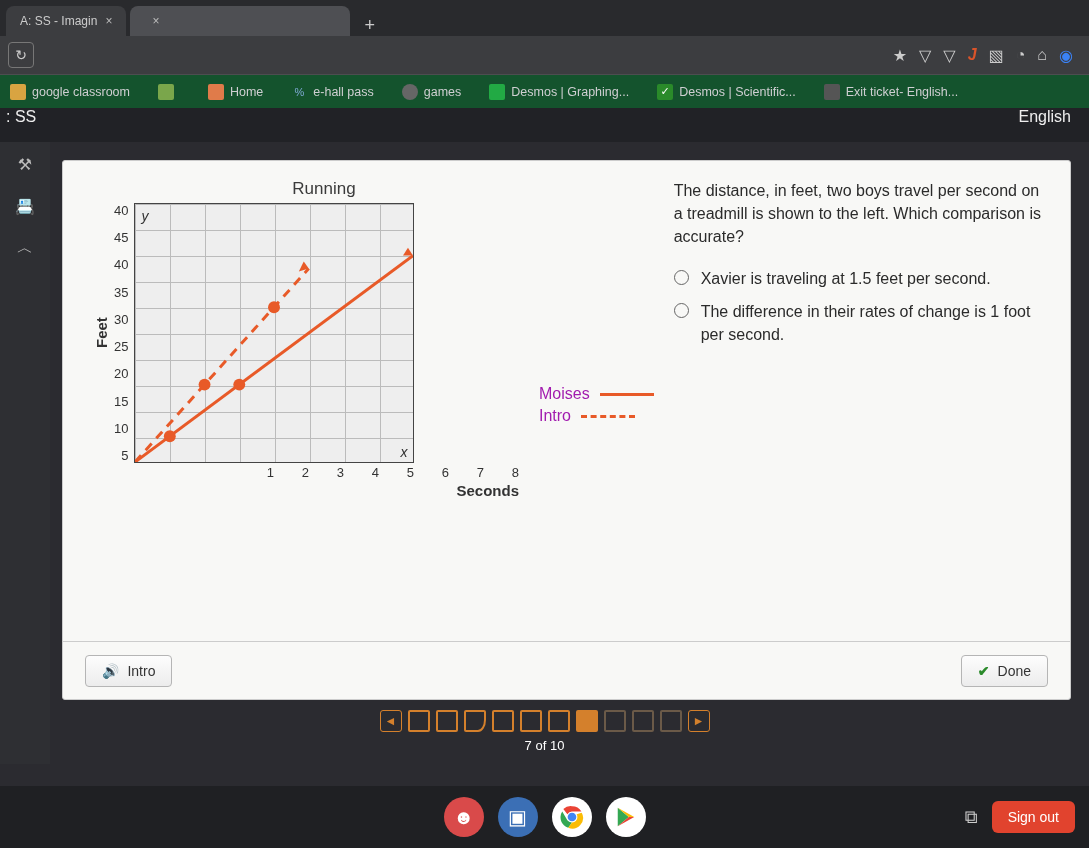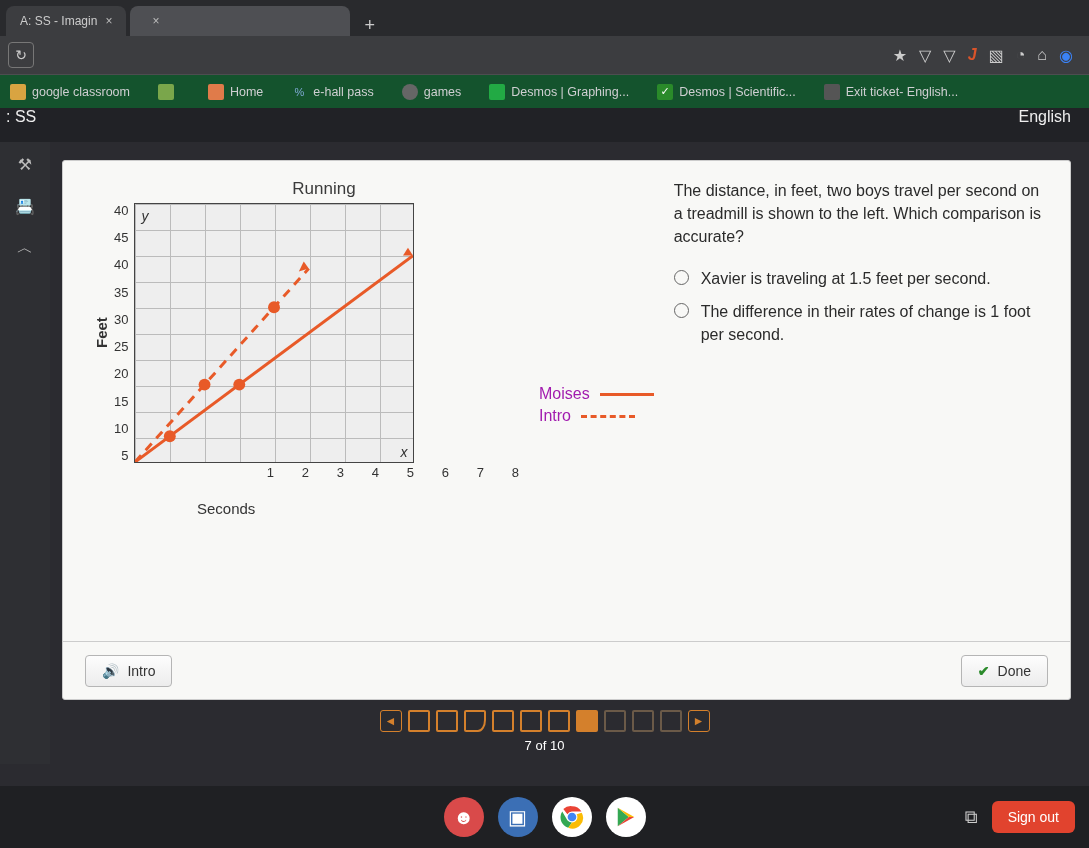--- a/index.html
+++ b/index.html
@@ -49,21 +49,21 @@
 .plot { position:relative; width:280px; height:260px; background:#eee; border:1.5px solid #444; }
 .plot::before { content:""; position:absolute; inset:0; background-image:
   linear-gradient(#bbb 1px, transparent 1px),
   linear-gradient(90deg, #bbb 1px, transparent 1px);
   background-size:35px 26px; }
 .axis-lbl-y { position:absolute; top:4px; left:6px; font-style:italic; font-size:14px; color:#333; }
 .axis-lbl-x { position:absolute; bottom:2px; right:6px; font-style:italic; font-size:14px; color:#333; }
 svg.lines { position:absolute; inset:0; width:100%; height:100%; }
 .xticks { display:flex; width:280px; margin-left:auto; font-size:13px; color:#333; justify-content:space-between; padding:2px 0 0 0; }
 .xticks-wrap { margin-left:54px; }
-.xlabel { text-align:left; font-size:15px; color:#333; margin-top:20px; margin-left:54px; font-weight:normal; }
+.xlabel { text-align:right; font-size:15px; color:#333; margin-top:2px; margin-left:54px; font-weight:bold; }
 .legend { font-size:16px; color:#a21caf; }
 .legend-row { display:flex; align-items:center; gap:10px; margin:4px 0; }
 .legend-line { width:54px; height:0; border-top:3px solid #e85a28; }
 .legend-line.dash { border-top:3px dashed #e85a28; }
 
 
 .qpane { flex:1; font-size:16px; color:#2b2b2b; line-height:1.45; }
 .qtext { margin-bottom:18px; }
 .opts { list-style:none; }
 .opts li { display:flex; gap:12px; margin:10px 0; align-items:flex-start; }

